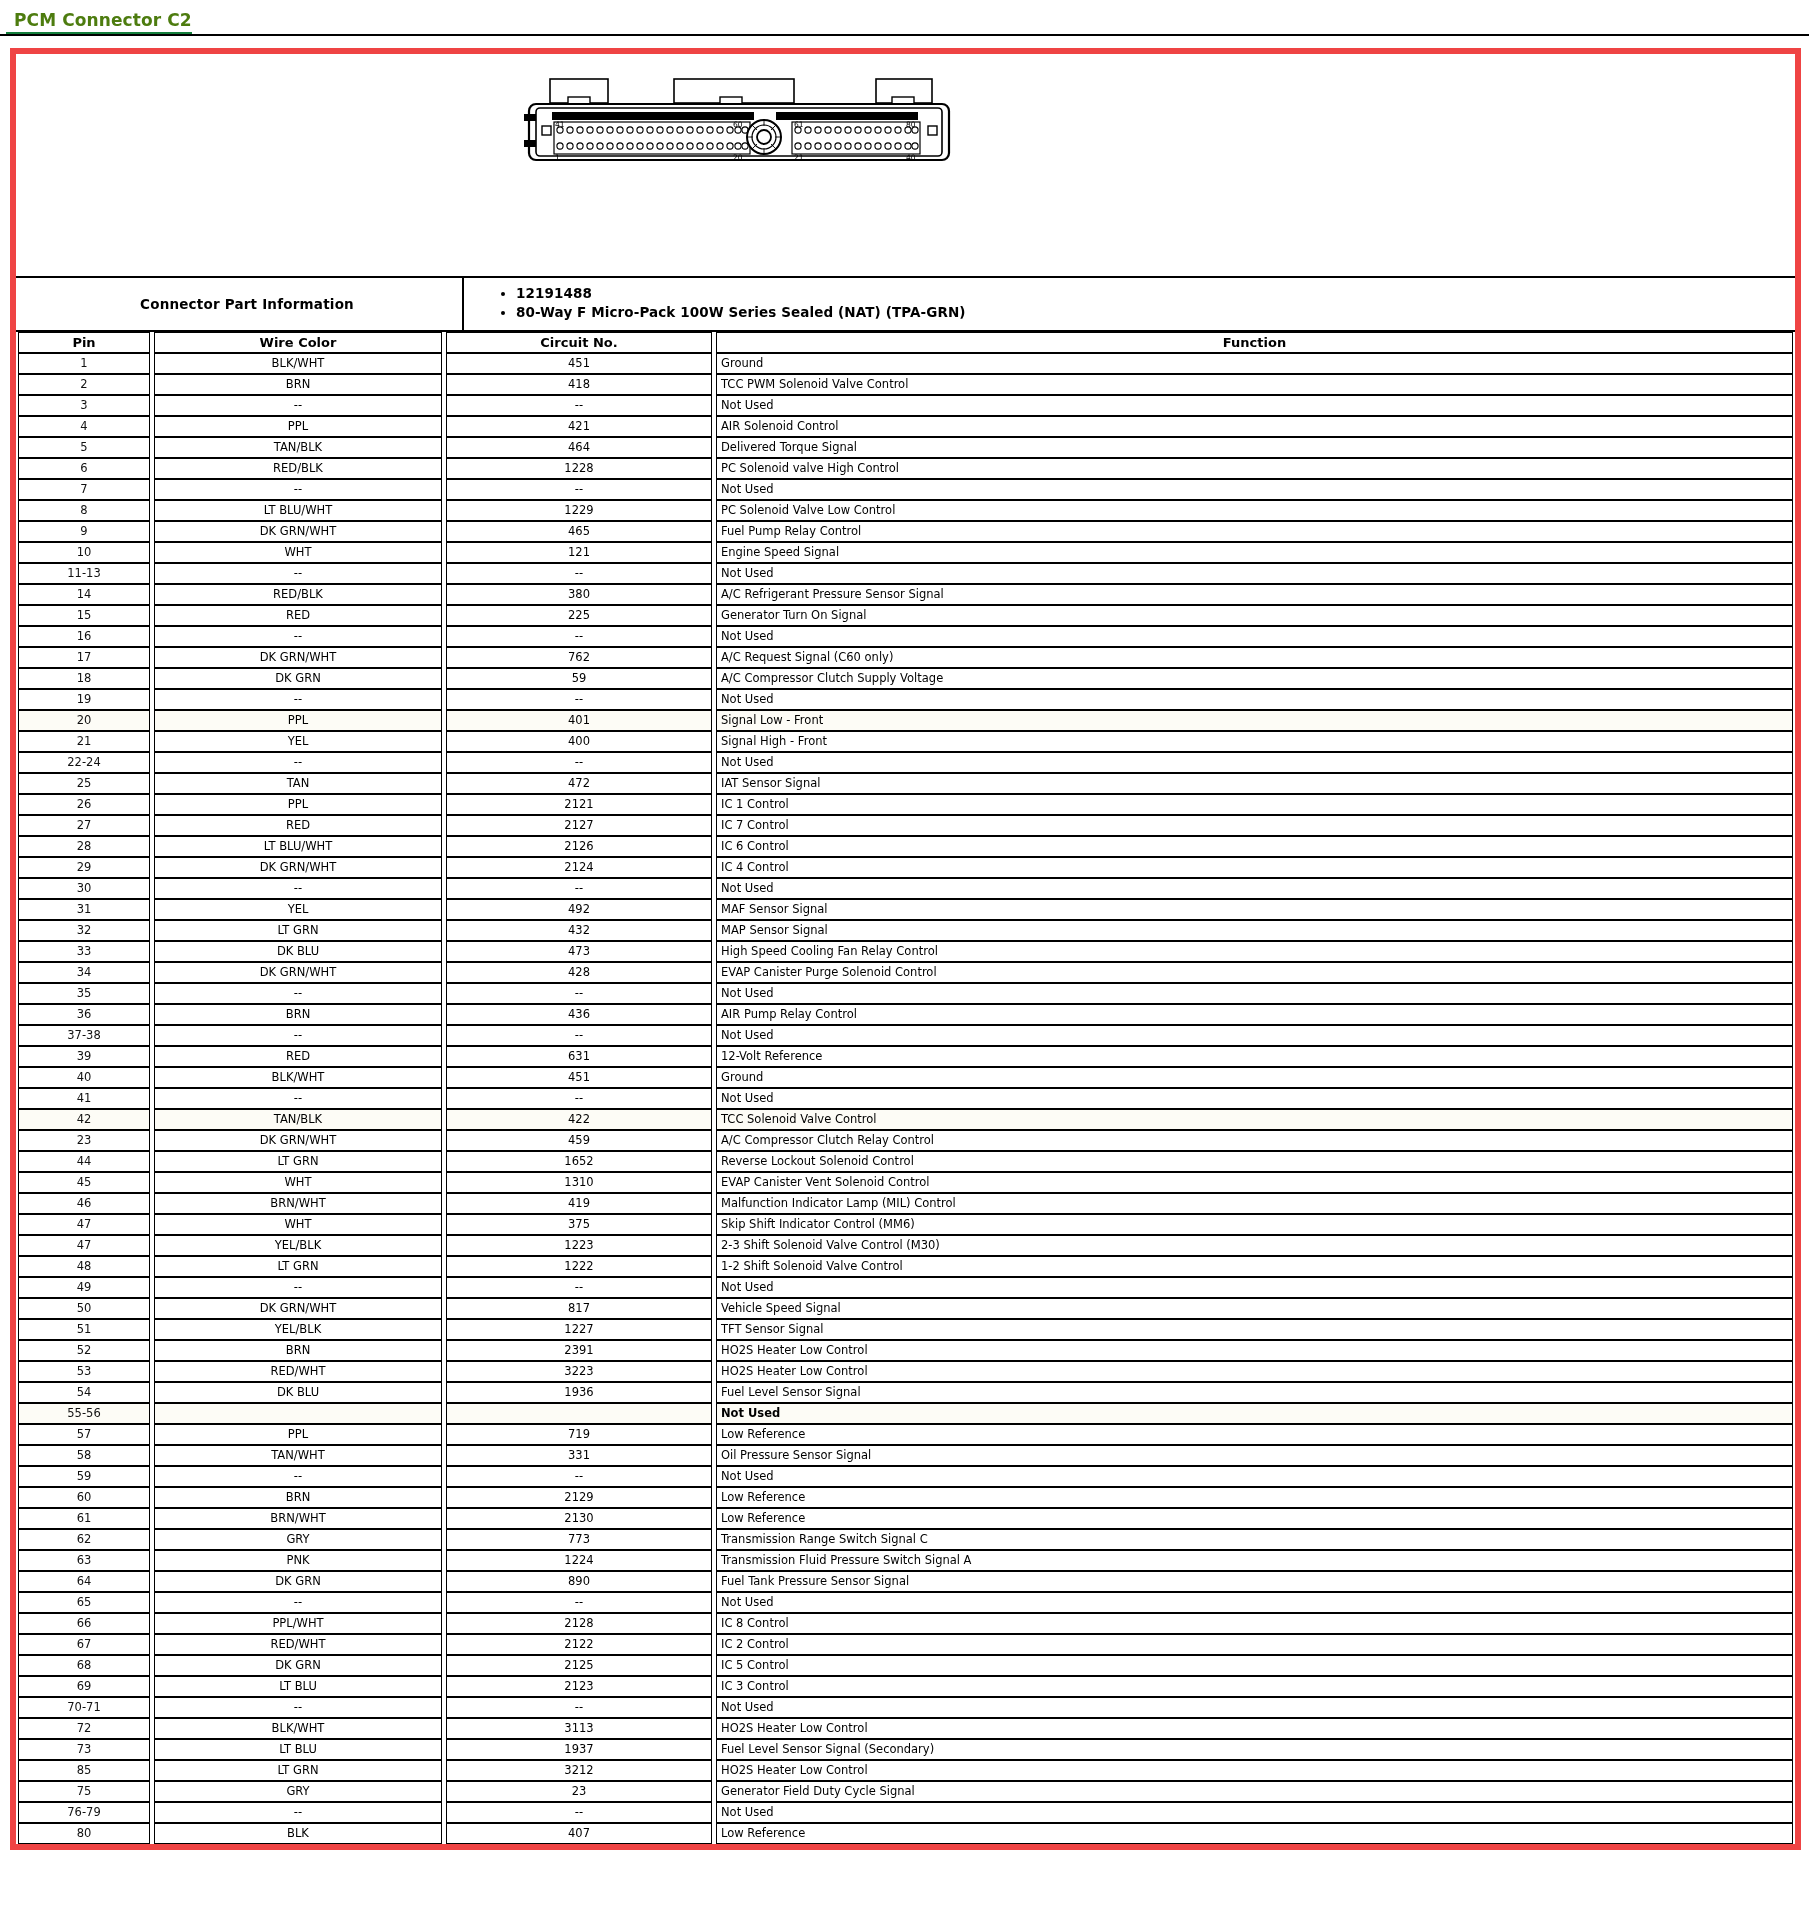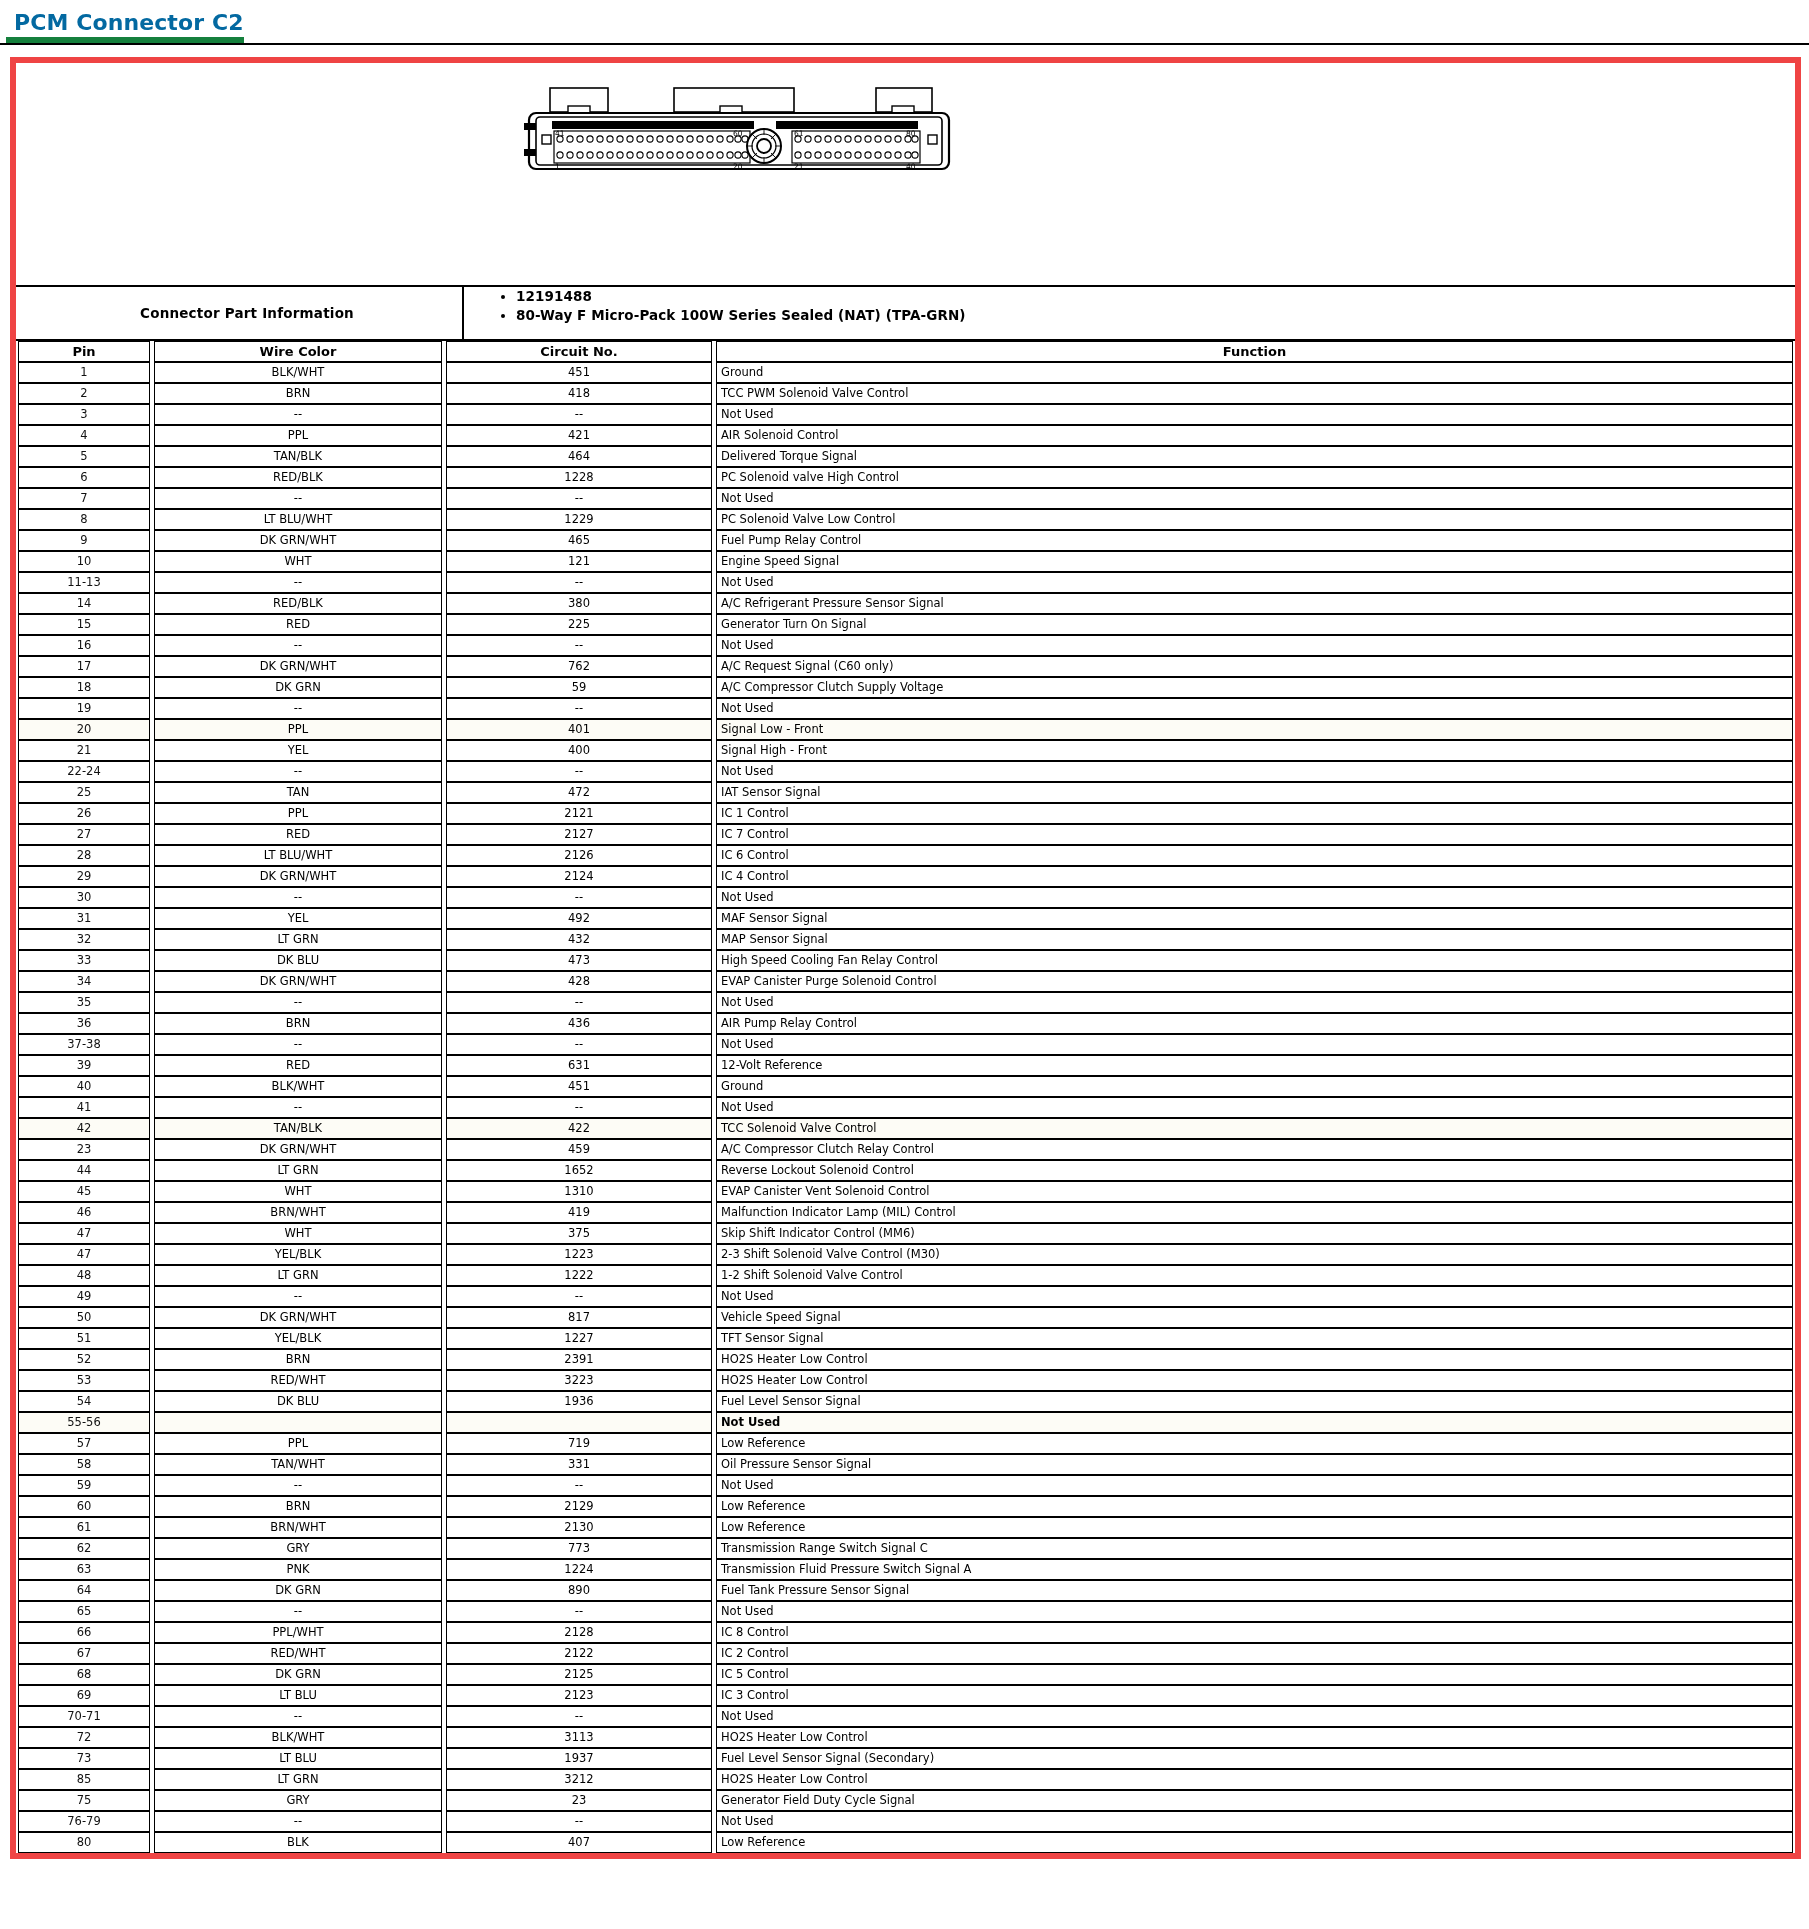--- a/index.html
+++ b/index.html
@@ -10,27 +10,27 @@
   body {
     width: 1809px;
     font-family: "DejaVu Sans", sans-serif;
     color: #000000;
     -webkit-font-smoothing: none;
   }
 
   
   .page-title {
     font-family: "DejaVu Sans", sans-serif;
-    font-size: 22px;
+    font-size: 17px;
     font-weight: 600;
     letter-spacing: .1px;
-    color: #0369a1;
+    color: #4d7c0f;
     padding: 5px 0 2px 8px;
     display: inline-block;
-    border-bottom: 6px solid #15803d;
+    border-bottom: 2px solid #15803d;
     margin: 5px 0 0 6px;
   }
   .title-rule {
     height: 2px;
     background: #000;
     margin: 0 0 0 0;
     width: 100%;
   }
   .title-row {
     display: flex;
@@ -73,21 +73,21 @@
     align-items: center;
     justify-content: center;
     font-size: 13.5px;
     font-weight: 700;
     font-family: "DejaVu Sans", sans-serif;
     letter-spacing: .2px;
     padding-left: 16px;
   }
   .partinfo-list {
     flex: 1 1 auto;
-    padding: 0 0 6px 34px;
+    padding: 6px 0 6px 34px;
   }
   .partinfo-list ul {
     margin: 0;
     padding: 0 0 0 18px;
     list-style: disc;
   }
   .partinfo-list li {
     font-size: 13.5px;
     font-weight: 700;
     font-family: "DejaVu Sans", sans-serif;

